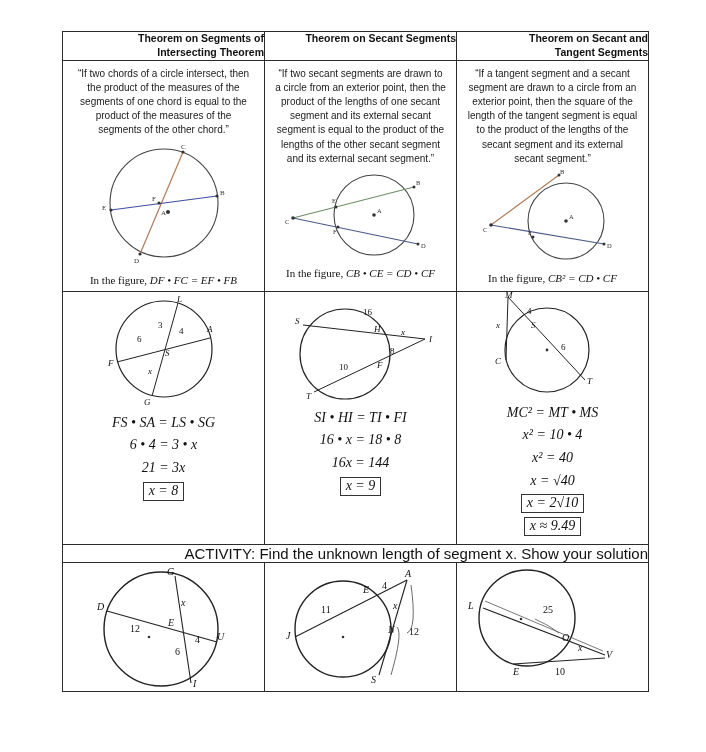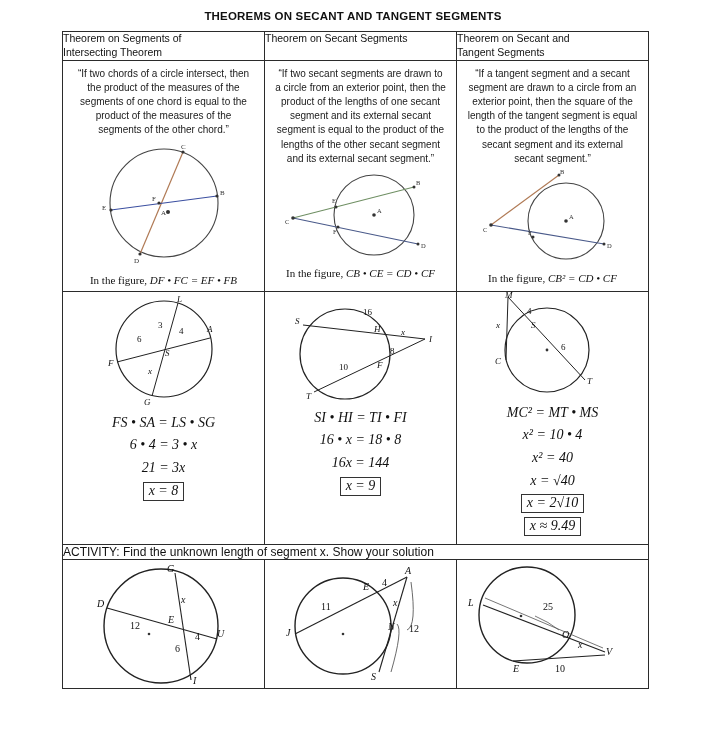--- a/index.html
+++ b/index.html
@@ -28,42 +28,42 @@
   table.main td, table.main th{
     border:1px solid #2b2b2b;
     vertical-align:top;
     padding:0;
   }
   col.c1{width:202px}
   col.c2{width:192px}
   col.c3{width:192px}
 
   .hdr{
-    text-align:left;font-weight:normal;font-size:10.5px;
+    text-align:right;font-weight:bold;font-size:10.5px;
     line-height:1.32;padding:5px 8px 6px 8px;
     color:#111;
   }
   .thm{
     text-align:center;font-size:10px;line-height:1.42;
     padding:6px 10px 2px 10px;color:#1a1a1a;
   }
   .figcap{
     text-align:center;
     font-family:"Liberation Serif", serif;
     font-size:11px;font-style:italic;
     padding:4px 4px 5px 4px;color:#111;
   }
   .figcap .ital{font-style:italic;}
   .figcap .up{font-style:normal;}
   .example-hdr{
     text-align:center;font-size:10.5px;letter-spacing:.4px;
     padding:4px 0 4px 0;color:#111;
   }
   .activity{
-    text-align:left;font-size:12px;padding:5px 0 5px 0;color:#111;margin-left:20px;
+    text-align:right;font-size:15px;padding:5px 0 5px 0;color:#111;margin-left:20px;
   }
 
   .figwrap{display:block;text-align:center;}
   .fig{display:block;margin:0 auto;}
 
   .eq{
     font-family:"Liberation Serif", serif;
     text-align:center;
     font-size:14px;
     font-style:italic;
@@ -79,21 +79,20 @@
     line-height:1.2;
   }
   .eqpad{padding:4px 0 6px 0;}
   .cellpad{padding:3px 0 4px 0;}
 </style>
 </head>
 <body>
 
 <div class="page">
 
-  <div class="doc-title">THEOREMS ON SECANT AND TANGENT SEGMENTS</div>
 
   <table class="main">
     <colgroup>
         <col class="c1">
         <col class="c2">
         <col class="c3">
       </colgroup>
 
     <tbody>
         <tr>

